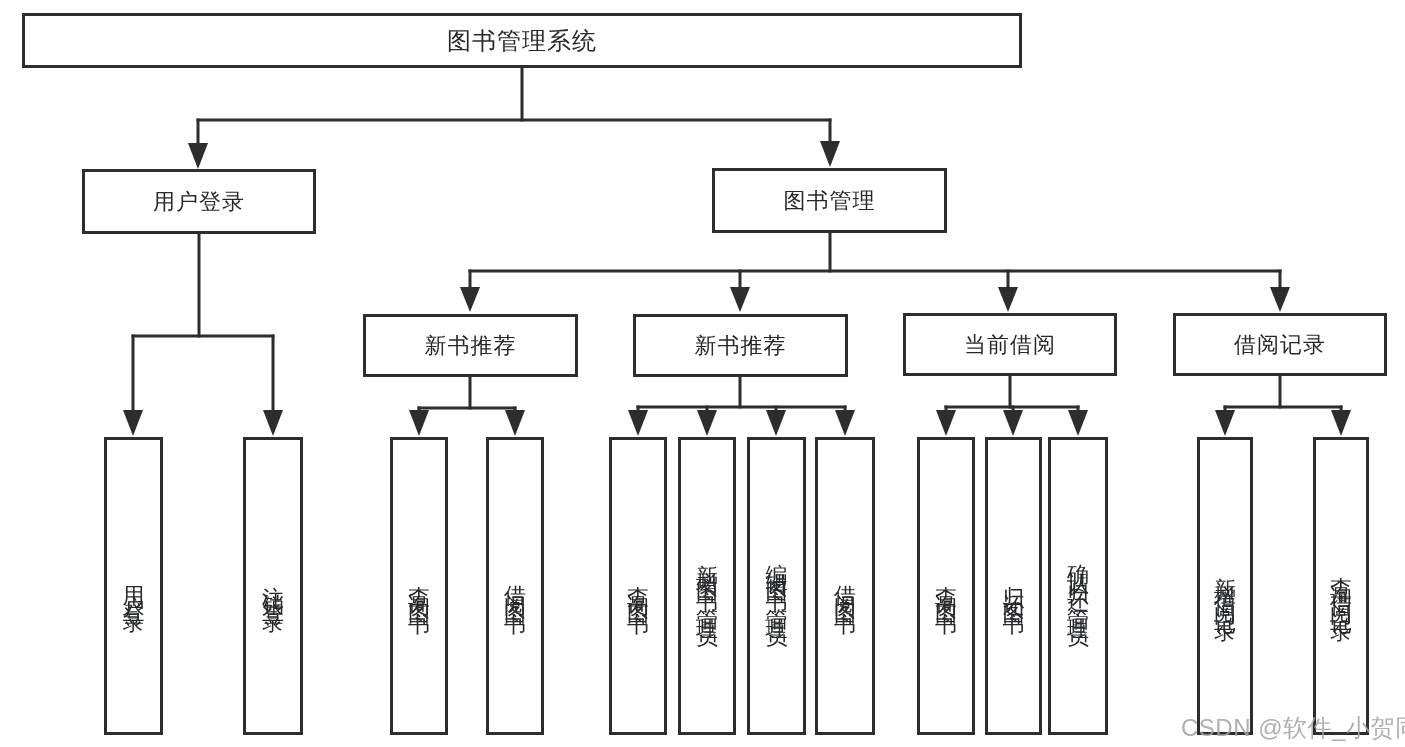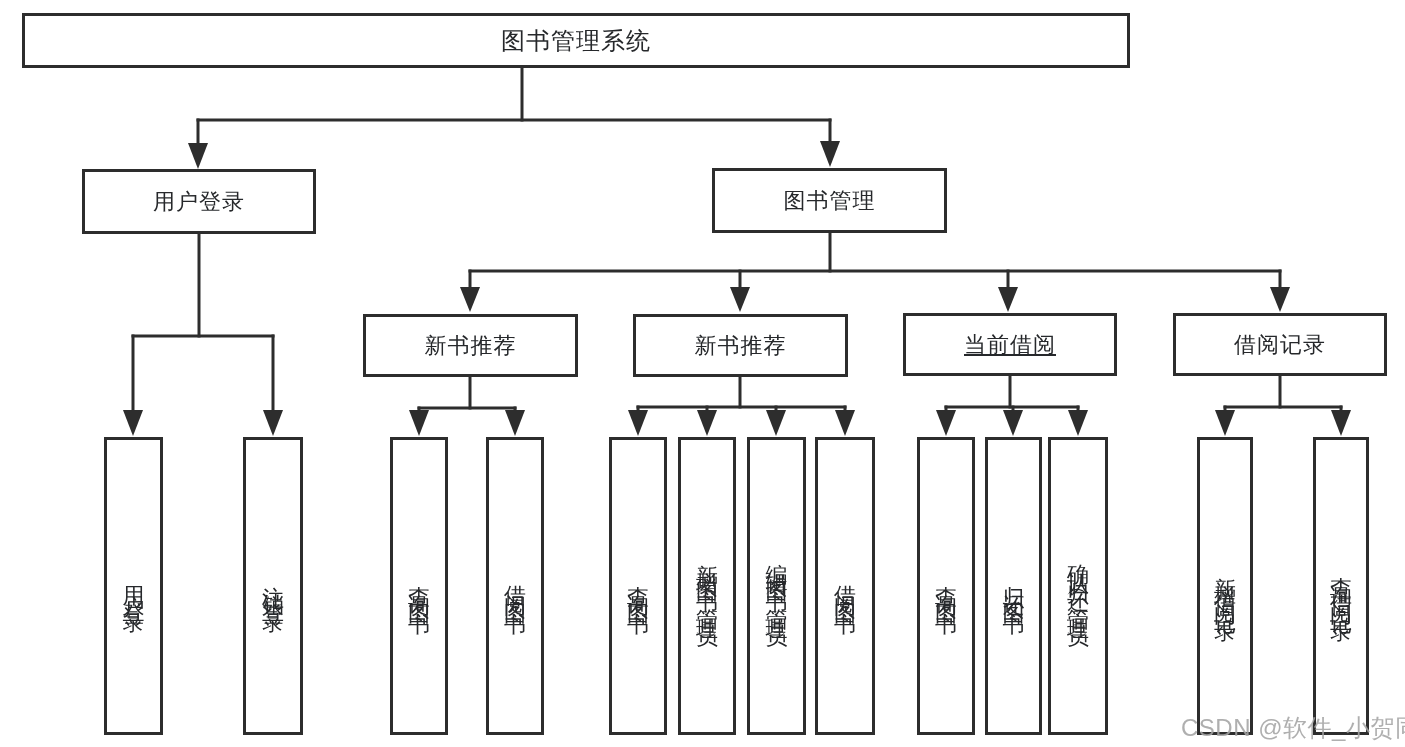--- a/index.html
+++ b/index.html
@@ -137,38 +137,38 @@
     <g>
       <line x1="1280" y1="376" x2="1280" y2="407"></line>
       <line x1="1225" y1="407" x2="1341" y2="407"></line>
       <line x1="1225" y1="407" x2="1225" y2="413"></line>
       <polygon points="1215,410 1235,410 1225,436"></polygon>
       <line x1="1341" y1="407" x2="1341" y2="413"></line>
       <polygon points="1331,410 1351,410 1341,436"></polygon>
     </g>
   </svg>
 
-  <div class="box root-box" style="left:22px; top:13px; width:1108px; height:55px;">
+  <div class="box root-box" style="left:22px; top:13px; width:1000px; height:55px;">
     <span>图书管理系统</span>
   </div>
 
   <div class="box hbox" style="left:82px; top:169px; width:234px; height:65px;">
     <span>用户登录</span>
   </div>
   <div class="box hbox" style="left:363px; top:314px; width:215px; height:63px;">
     <span>新书推荐</span>
   </div>
 
   <div class="box hbox" style="left:712px; top:168px; width:235px; height:65px;">
     <span>图书管理</span>
   </div>
   <div class="box hbox" style="left:633px; top:314px; width:215px; height:63px;">
     <span>新书推荐</span>
   </div>
-  <div class="box hbox" style="left:903px; top:313px; width:214px; height:63px;text-decoration:underline;">
+  <div class="box hbox" style="left:903px; top:313px; width:214px; height:63px;">
     <span>当前借阅</span>
   </div>
   <div class="box hbox" style="left:1173px; top:313px; width:214px; height:63px;">
     <span>借阅记录</span>
   </div>
 
   <div class="box vbox" style="left:104px; top:437px; width:59px; height:298px;">
     <span>用户登录</span>
   </div>
   <div class="box vbox" style="left:243px; top:437px; width:60px; height:298px;">

